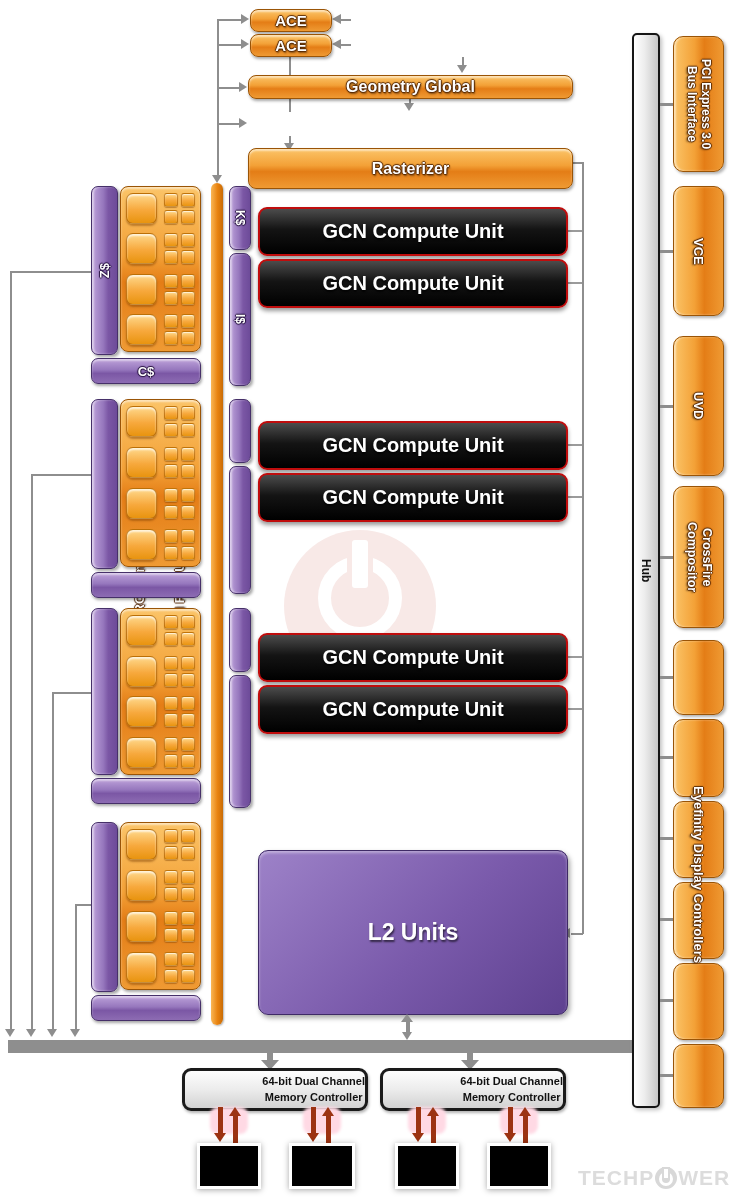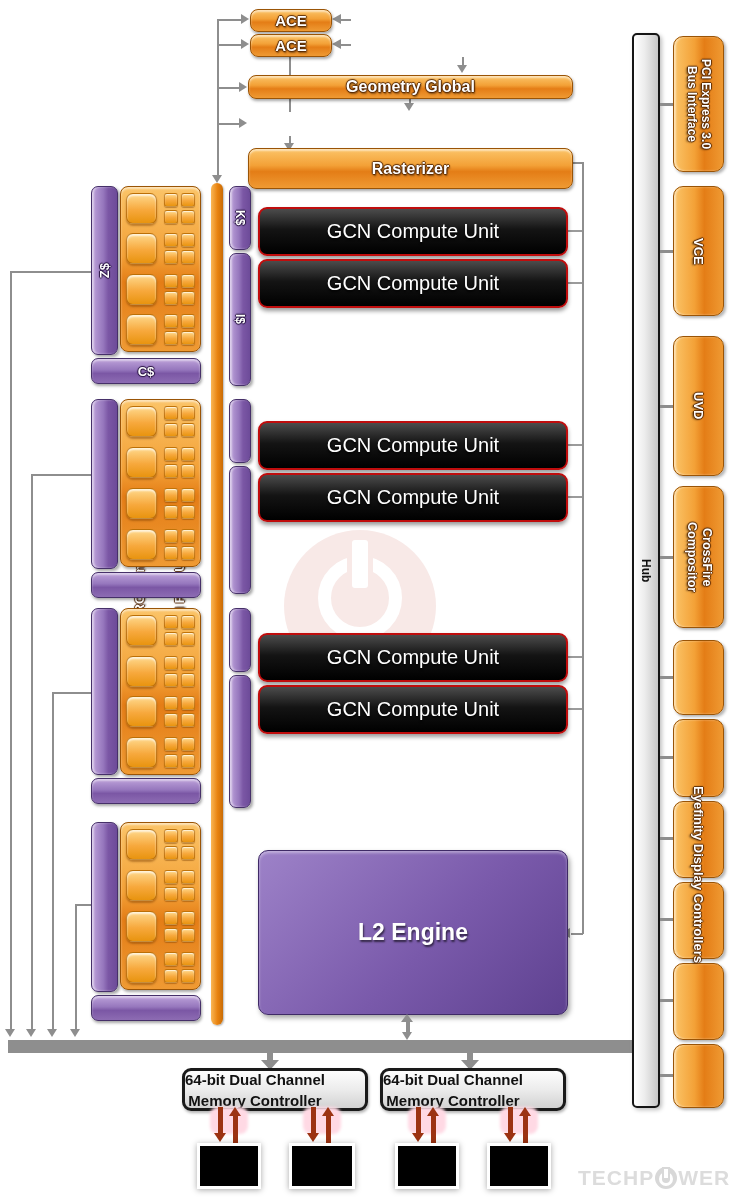--- a/index.html
+++ b/index.html
@@ -38,21 +38,21 @@
            box-shadow:inset 0 2px 2px rgba(255,255,255,.5), 1px 2px 3px rgba(0,0,0,.35); }
   .pbar-v{ background:linear-gradient(90deg,#bda2da 0%,#9677bd 45%,#7b57a5 65%,#6d4b99 100%);
            box-shadow:inset 2px 0 2px rgba(255,255,255,.5), 2px 2px 3px rgba(0,0,0,.35); }
 
   .cu {
     position:absolute; left:258px; width:310px; height:49px;
     border-radius:9px; border:2px solid #c00d0d;
     background:linear-gradient(180deg,#4c4c4c 0%,#141414 45%,#000 100%);
     box-shadow:0 3px 4px rgba(0,0,0,.4);
     display:flex; align-items:center; justify-content:center;
-    color:#fff; font-weight:normal; font-size:20px;
+    color:#fff; font-weight:bold; font-size:20px;
     text-shadow:0 2px 2px rgba(0,0,0,.8);
   }
   .l2 {
     position:absolute; left:258px; top:850px; width:310px; height:165px;
     border-radius:10px; border:1px solid #3f2a66;
     background:linear-gradient(135deg,#9d82c8 0%,#7a5aab 55%,#5e4190 100%);
     box-shadow:inset 0 2px 3px rgba(255,255,255,.4), 2px 3px 5px rgba(0,0,0,.35);
     display:flex; align-items:center; justify-content:center;
     color:#fff; font-weight:bold; font-size:23px;
     text-shadow:1px 2px 2px rgba(0,0,0,.6);
@@ -62,22 +62,22 @@
     border:2px solid #151515; border-radius:5px;
     background:linear-gradient(90deg,#ffffff 0%,#ececec 45%,#c7c7c7 100%);
     box-shadow:2px 2px 4px rgba(0,0,0,.25);
     display:flex; align-items:center; justify-content:center;
   }
   .mc {
     position:absolute; top:1068px; width:186px; height:43px;
     border:3px solid #1a1a1a; border-radius:9px;
     background:linear-gradient(180deg,#fdfdfd 0%,#ececec 50%,#d2d2d2 100%);
     box-shadow:1px 2px 3px rgba(0,0,0,.3);
-    display:flex; align-items:center; justify-content:flex-start;
-    font-size:15px; font-weight:bold; color:#111;
+    display:flex; align-items:center; justify-content:flex-end;
+    font-size:11px; font-weight:bold; color:#111;
     line-height:1.4; text-align:center; white-space:pre-line;
   }
   .chip {
     position:absolute; top:1143px; height:46px; background:#000;
     border:3px solid #fff; box-shadow:0 1px 6px rgba(0,0,0,.35);
   }
 
   
   .olabel { color:#fff; font-weight:bold;
     text-shadow:-1px 0 1px rgba(80,35,0,.9), 1px 0 1px rgba(80,35,0,.9),
@@ -428,21 +428,21 @@
       <span>GCN Compute Unit</span>
     </div>
   <div class="cu" style="top:633px;">
       <span>GCN Compute Unit</span>
     </div>
   <div class="cu" style="top:685px;">
       <span>GCN Compute Unit</span>
     </div>
 
   <div class="l2">
-    <span>L2 Engine</span>
+    <span>L2 Units</span>
   </div>
 
   <div class="busbar"></div>
   <div class="shaft" style="left:406px; top:1022px; width:4px; height:12px;"></div>
   <div class="au" style="left:401px; top:1014px;"></div>
   <div class="ad" style="left:402px; top:1032px;"></div>
 
   <div class="shaft" style="left:267px; top:1053px; width:6px; height:8px;"></div>
   <div class="ad-big" style="left:261px; top:1060px;"></div>
   <div class="shaft" style="left:467px; top:1053px; width:6px; height:8px;"></div>

